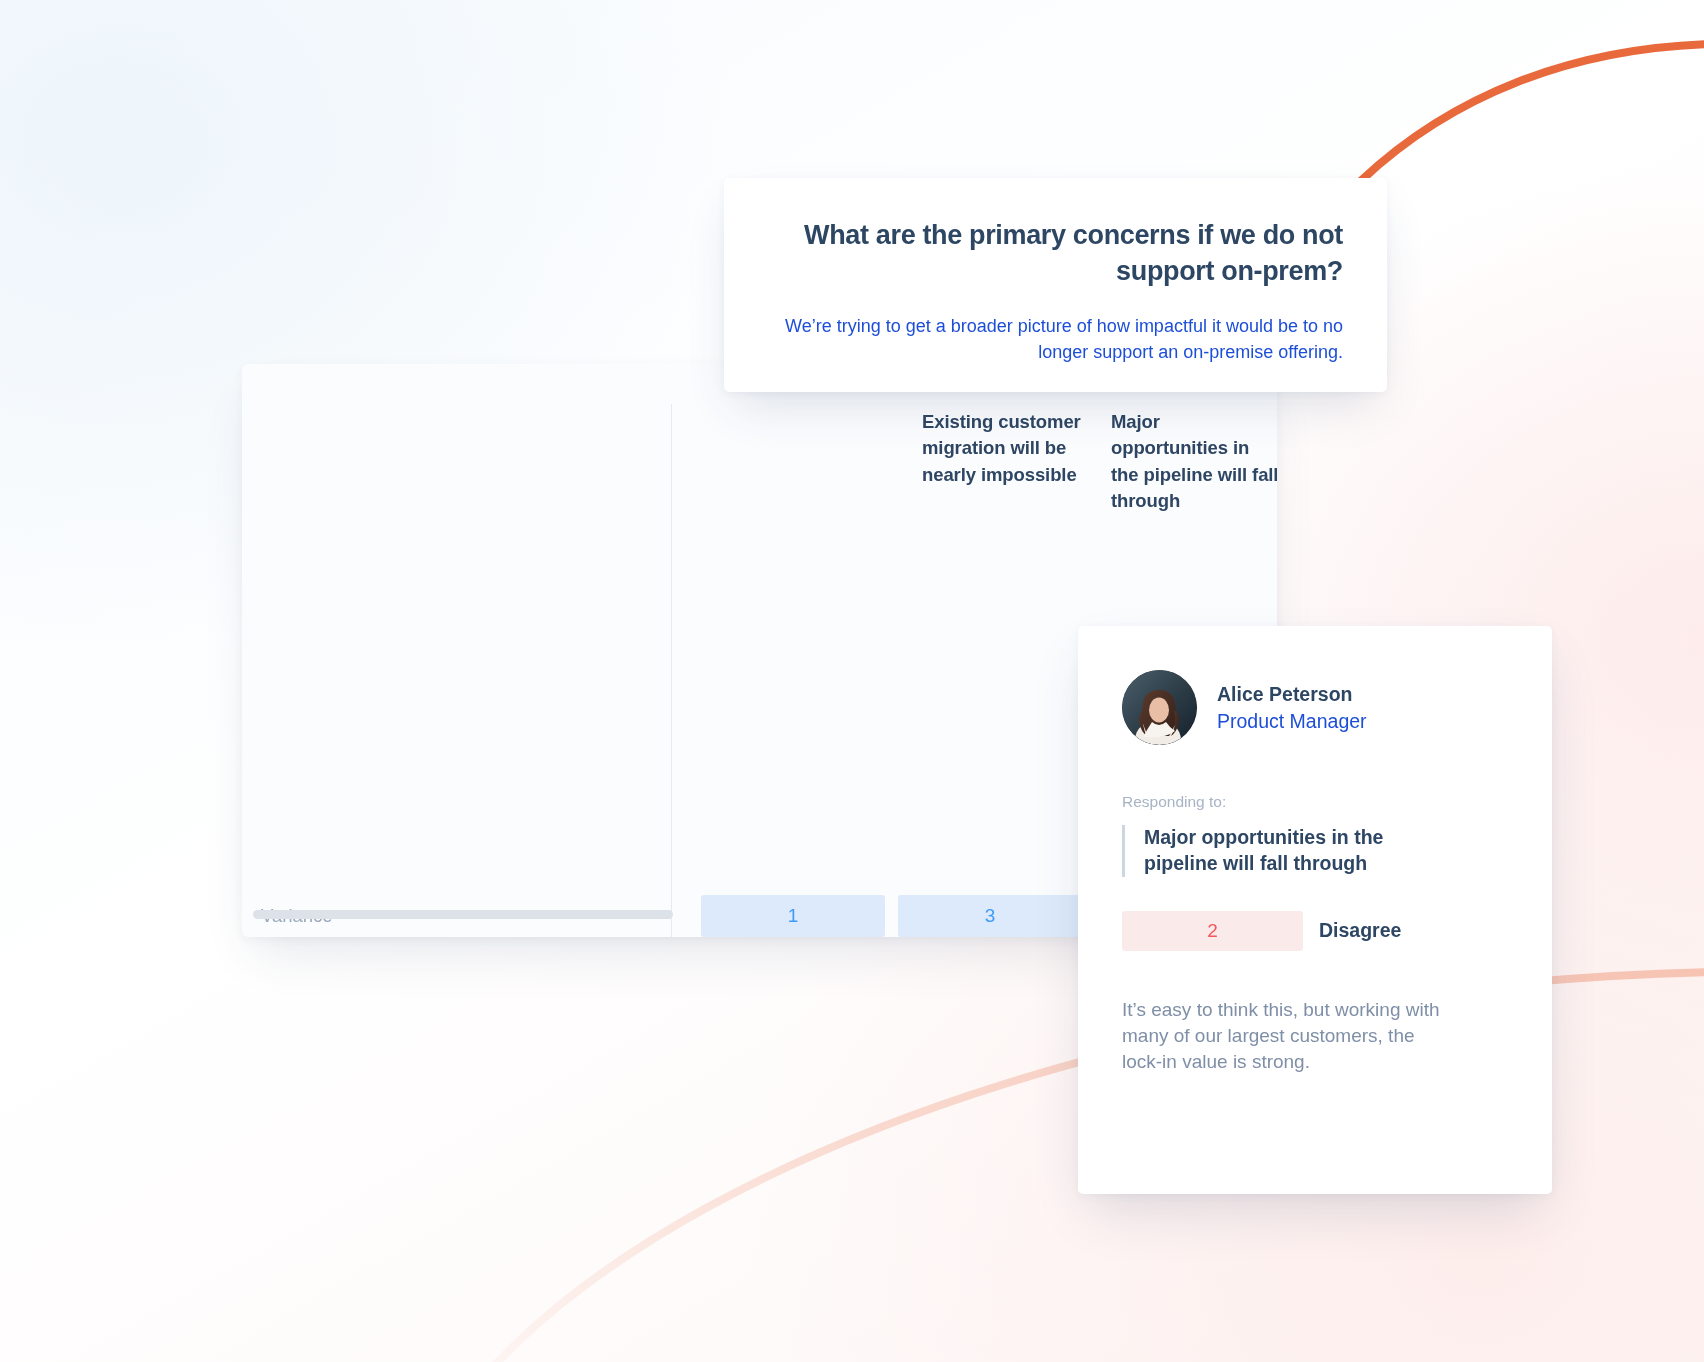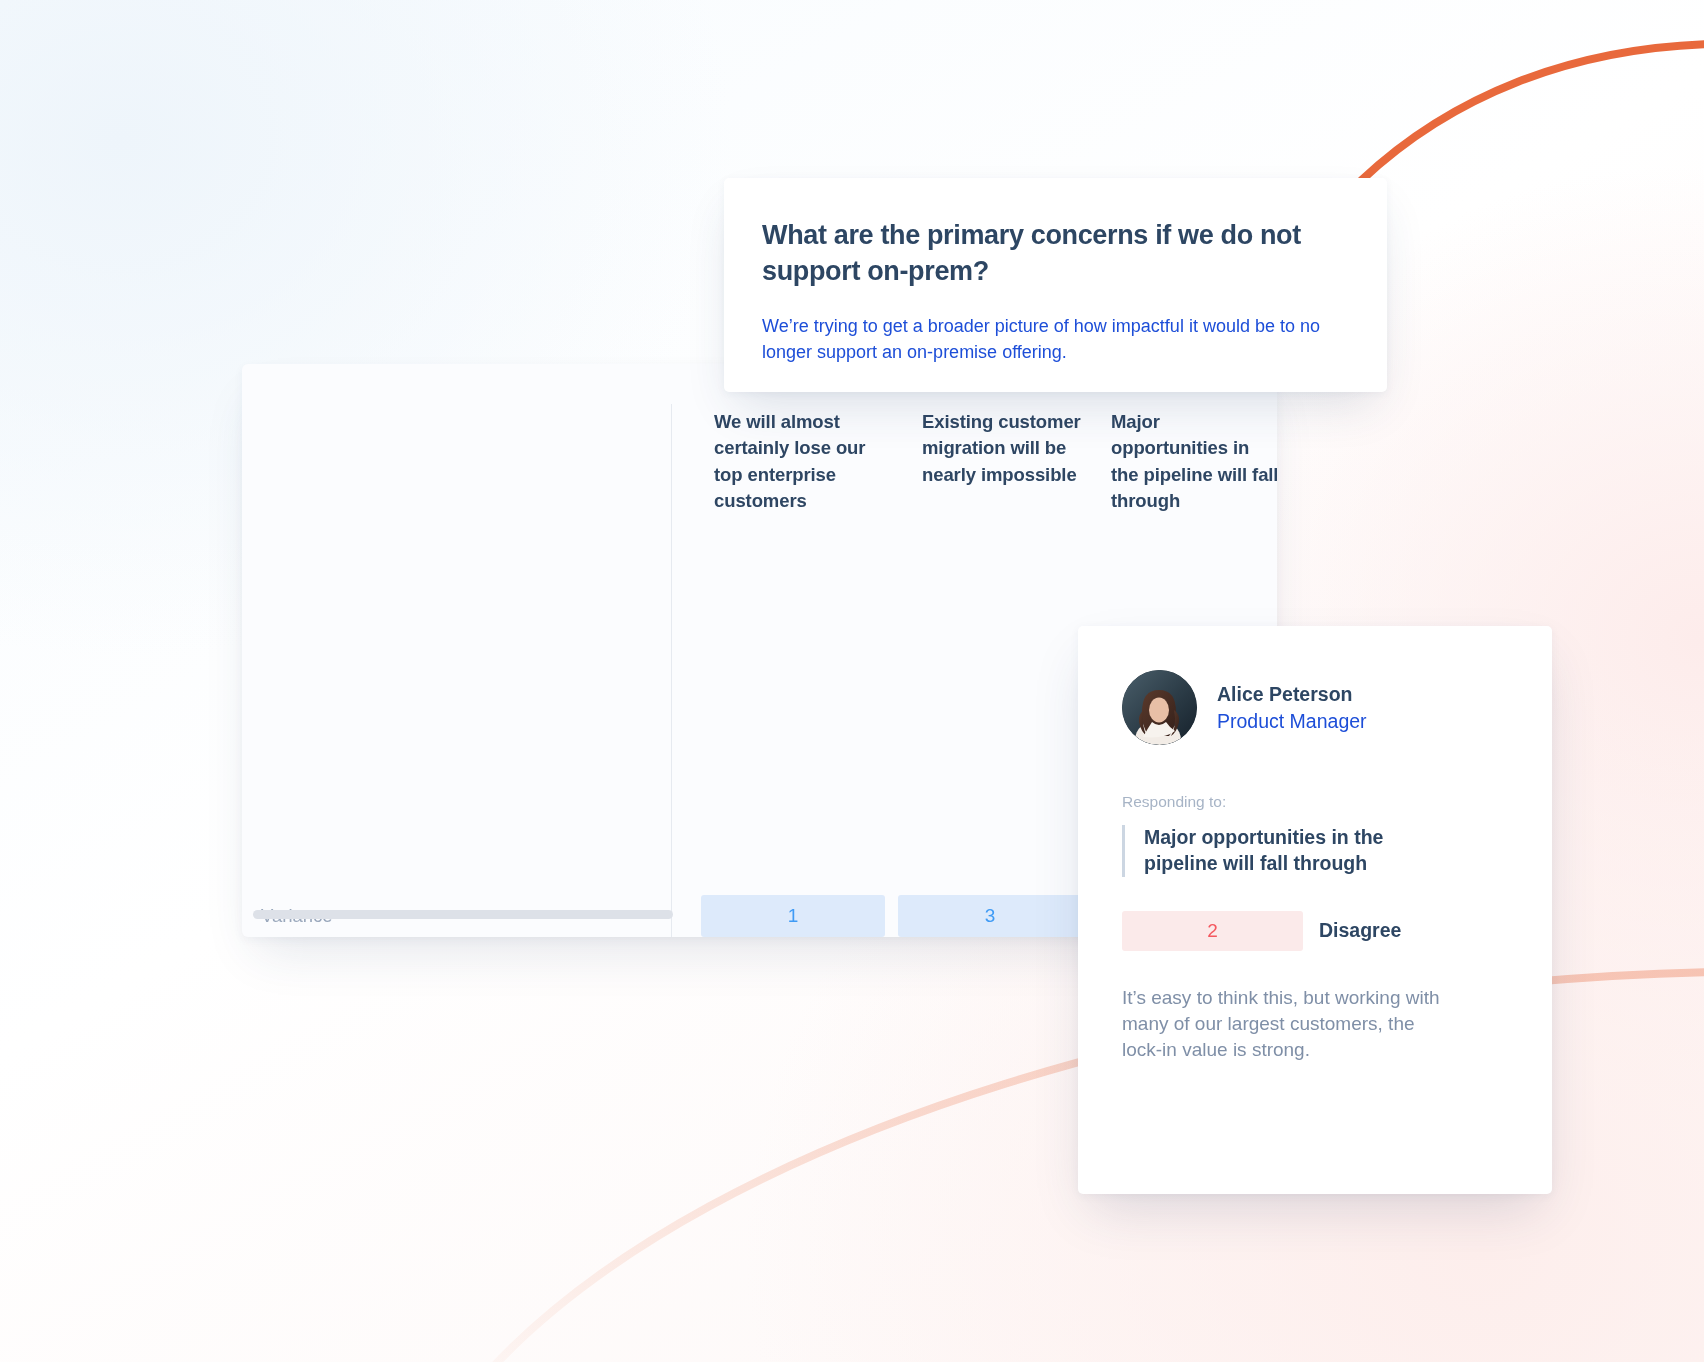--- a/index.html
+++ b/index.html
@@ -119,20 +119,21 @@
     border-radius: 5px;
   }
 
   
   #question-card {
     left: 724px; top: 178px;
     width: 663px; height: 214px;
     box-shadow: 0 22px 46px -12px rgba(40,60,100,.16),
                 0 2px 8px rgba(40,60,100,.05);
     padding: 40px 44px 0 38px;
+    text-align: right;
   }
   #question-title {
     font-size: 27px;
     font-weight: bold;
     line-height: 1.33;
     color: #2d4663;
     letter-spacing: -.35px;
   }
   #question-sub {
     margin-top: 23px;
@@ -203,21 +204,21 @@
     color: #f4585f;
   }
   #score-word {
     margin-left: 16px;
     font-size: 19.5px;
     font-weight: bold;
     color: #2d4663;
   }
 
   .body-para {
-    margin-top: 34px;
+    margin-top: 46px;
     font-size: 19px;
     line-height: 1.38;
     color: #7f8fa7;
     max-width: 320px;
   }
   .body-para.second { margin-top: 30px; }
 </style>
 </head>
 <body>
 
@@ -240,21 +241,20 @@
       </linearGradient>
     </defs>
     <path d="M1712 44 C1430 52 1232 236 1196 532" fill="none" stroke="url(#arcTop)" stroke-width="8" stroke-linecap="round"></path>
     <path d="M1712 972 C1230 982 716 1128 492 1368" fill="none" stroke="url(#arcBottom)" stroke-width="8" stroke-linecap="round"></path>
   </svg>
 
   <div id="table-panel" class="card">
     <div id="matrix">
       <div class="vdivider"></div>
 
-      <div class="col-head" style="left:472px">We will almost certainly lose our top enterprise customers</div>
       <div class="col-head" style="left:680px">Existing customer migration will be nearly impossible</div>
       <div class="col-head" style="left:869px">Major opportunities in the pipeline will fall through</div>
 
       <div class="row-label muted" style="top:541px">Variance</div>
 
       <div class="cell variance" style="left:459px;top:531px">
         <span class="val">1</span>
       </div>
       <div class="cell variance" style="left:656px;top:531px">
         <span class="val">3</span>

